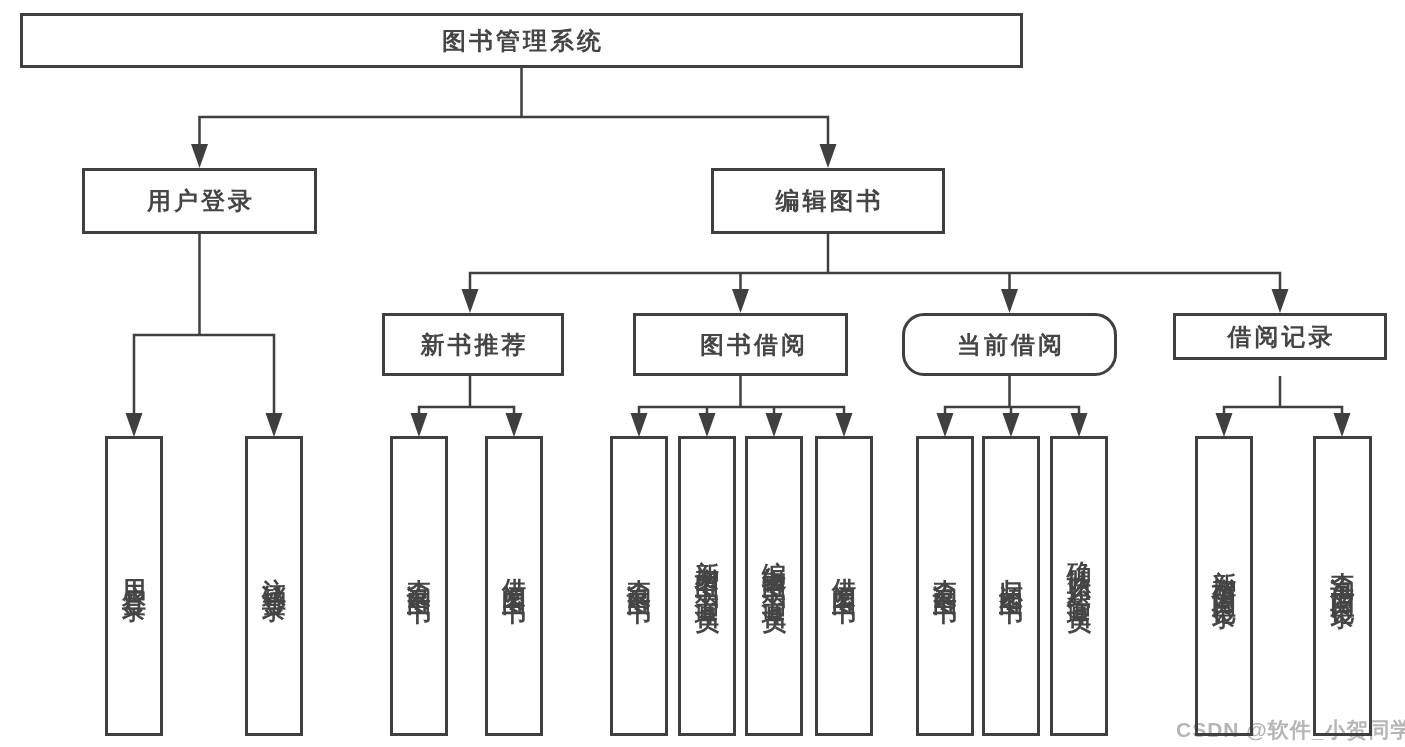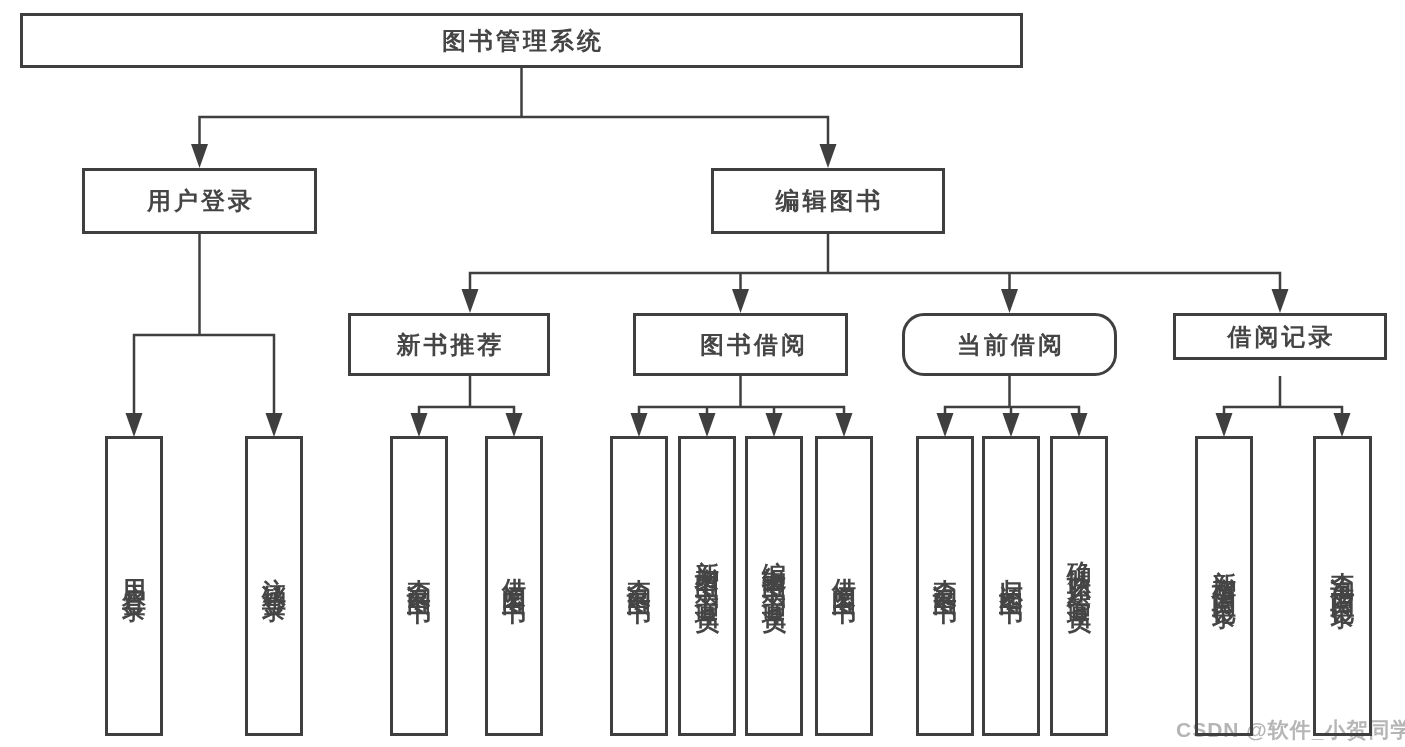--- a/index.html
+++ b/index.html
@@ -111,21 +111,21 @@
       <polygon points="1215.5,413 1232.5,413 1224,437"></polygon>
       <polygon points="1333.5,413 1350.5,413 1342,437"></polygon>
     </g>
   </svg>
 
   <div class="box h-box" style="left:20px; top:13px; width:1003px; height:55px;">图书管理系统</div>
 
   <div class="box h-box" style="left:82px; top:168px; width:235px; height:66px;">用户登录</div>
   <div class="box h-box" style="left:711px; top:168px; width:234px; height:66px;">编辑图书</div>
 
-  <div class="box h-box" style="left:348px; top:313px; width:202px; height:63px;">新书推荐</div>
+  <div class="box h-box" style="left:382px; top:313px; width:182px; height:63px;">新书推荐</div>
   <div class="box h-box" style="left:633px; top:313px; width:215px; height:63px;padding-left:24px;">图书借阅</div>
   <div class="box h-box" style="left:902px; top:313px; width:215px; height:63px;border-radius:22px;">当前借阅</div>
   <div class="box h-box" style="left:1173px; top:313px; width:214px; height:47px;">借阅记录</div>
 
   <div class="box v-box" style="left:105px; top:436px; width:58px; height:300px;">用户登录</div>
   <div class="box v-box" style="left:245px; top:436px; width:58px; height:300px;">注销登录</div>
 
   <div class="box v-box" style="left:390px; top:436px; width:58px; height:300px;">查询图书</div>
   <div class="box v-box" style="left:485px; top:436px; width:58px; height:300px;">借阅图书</div>
 

